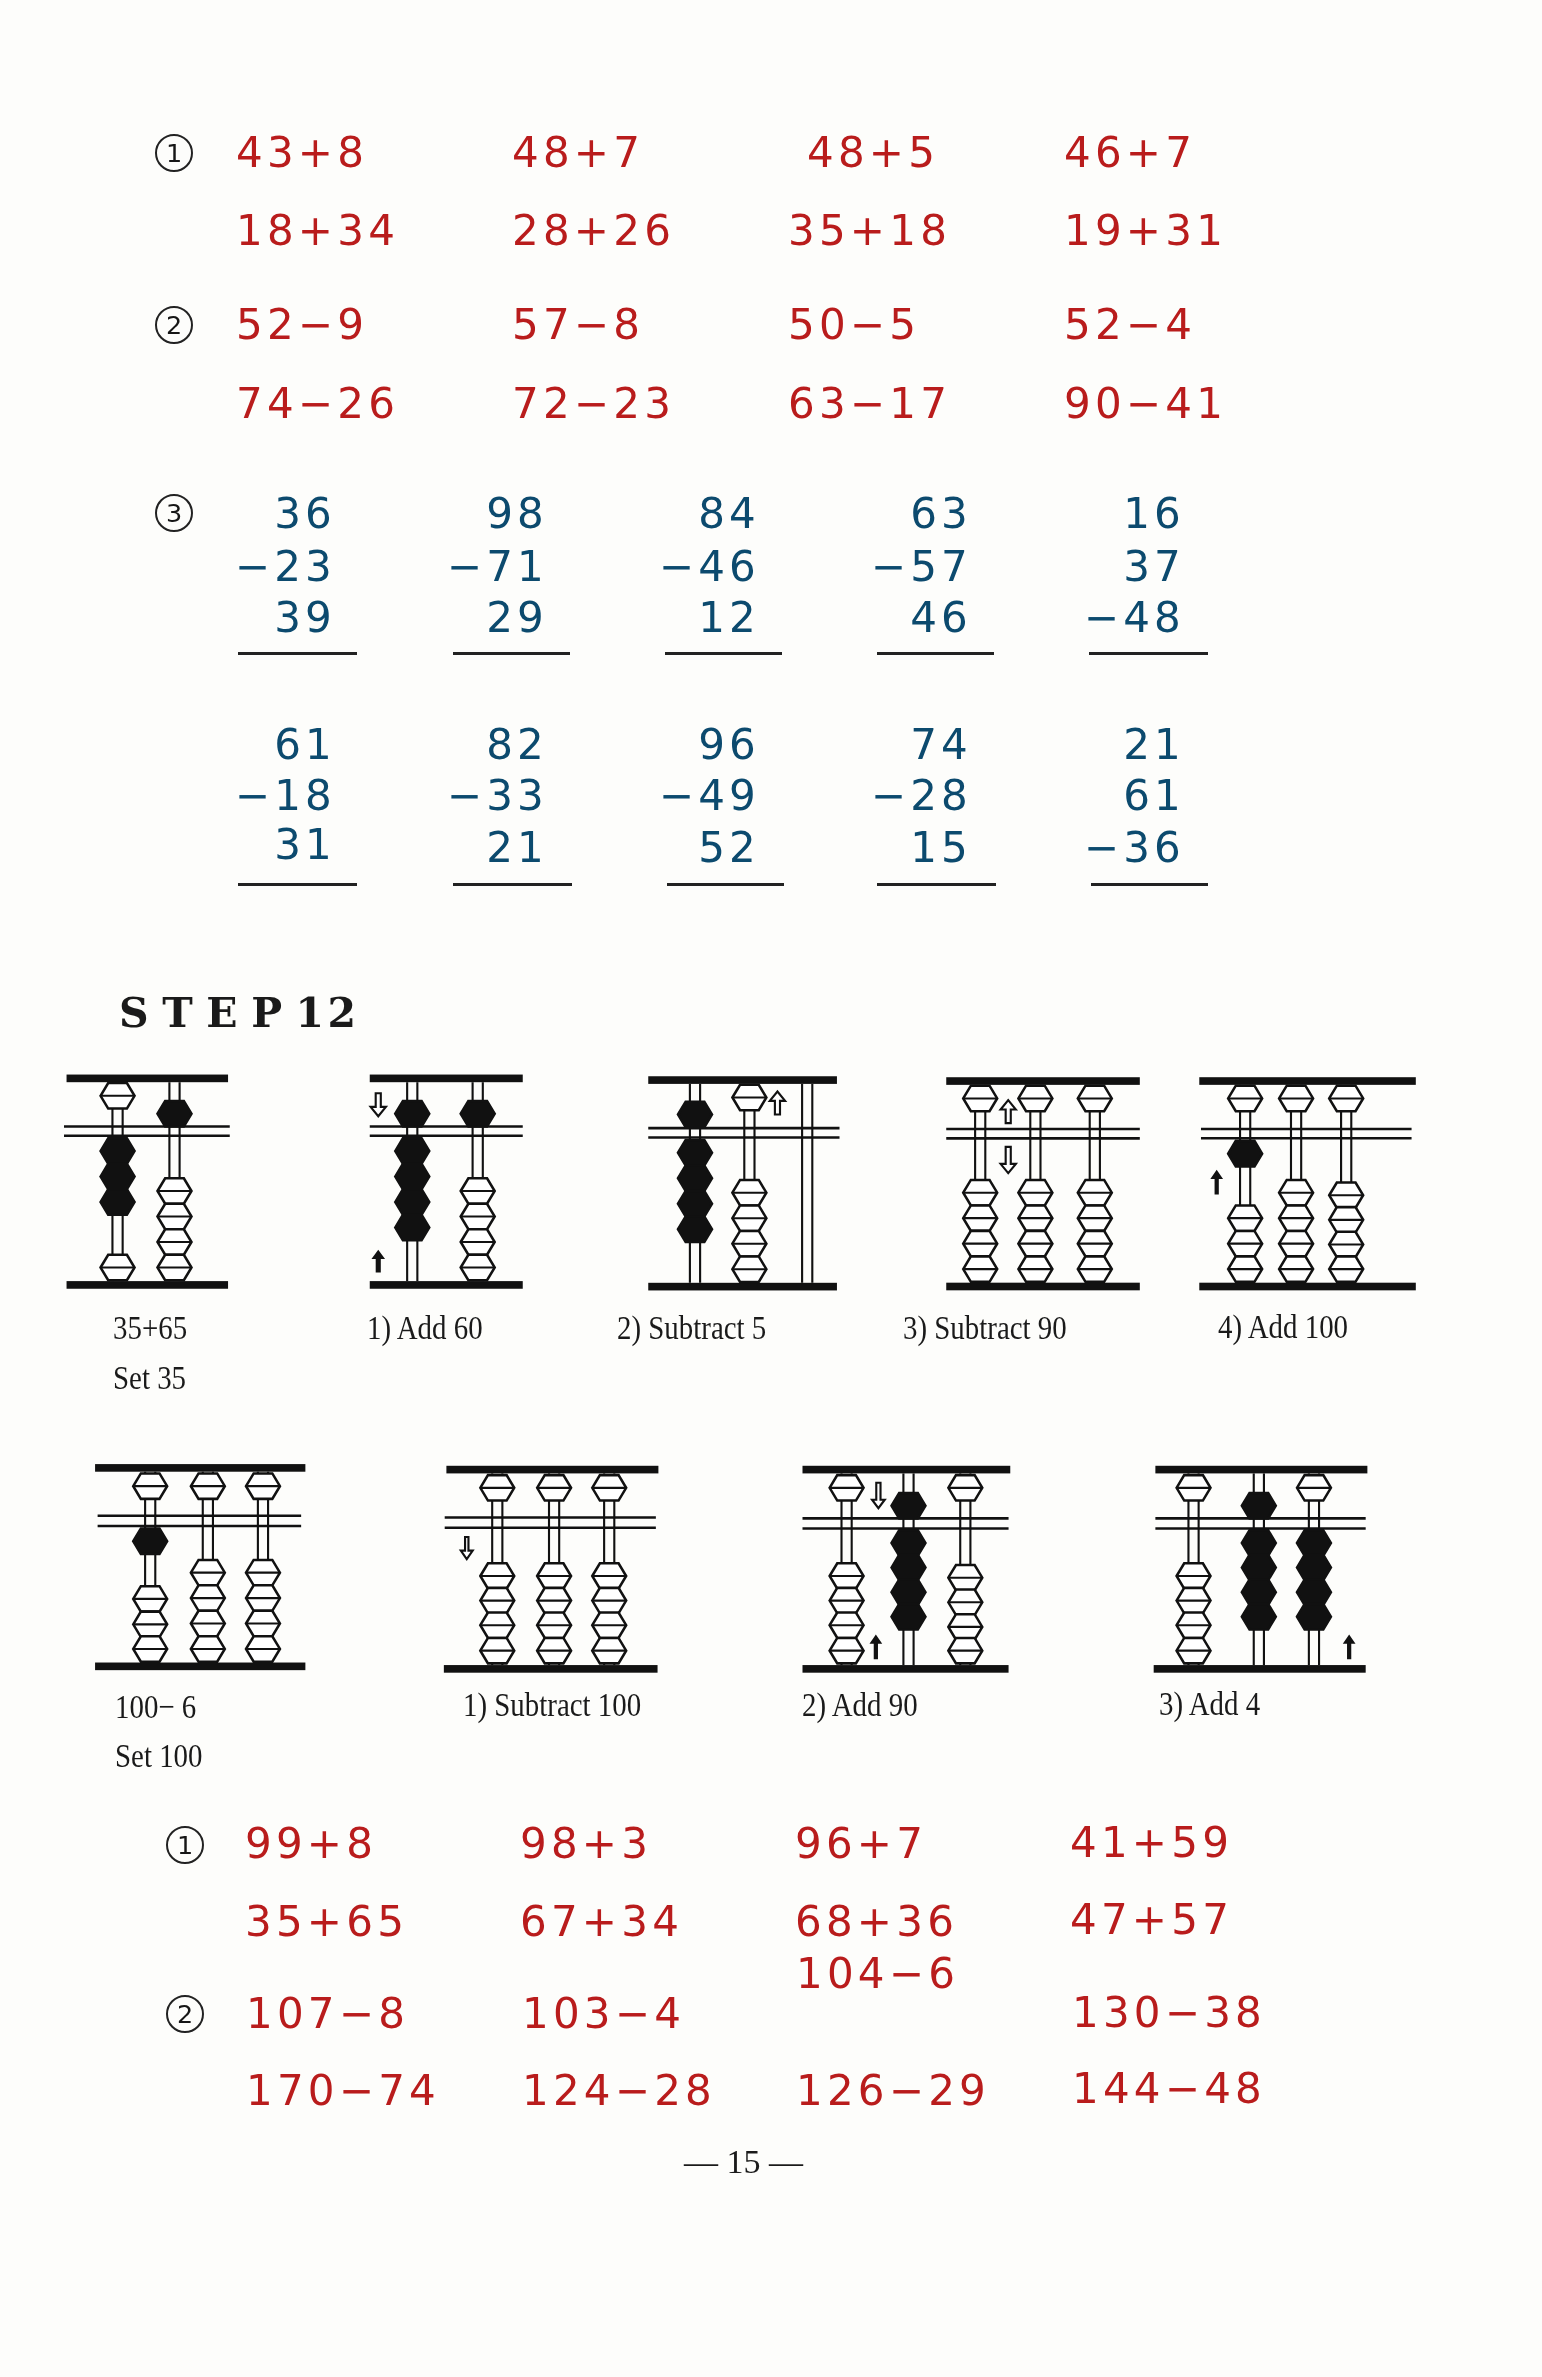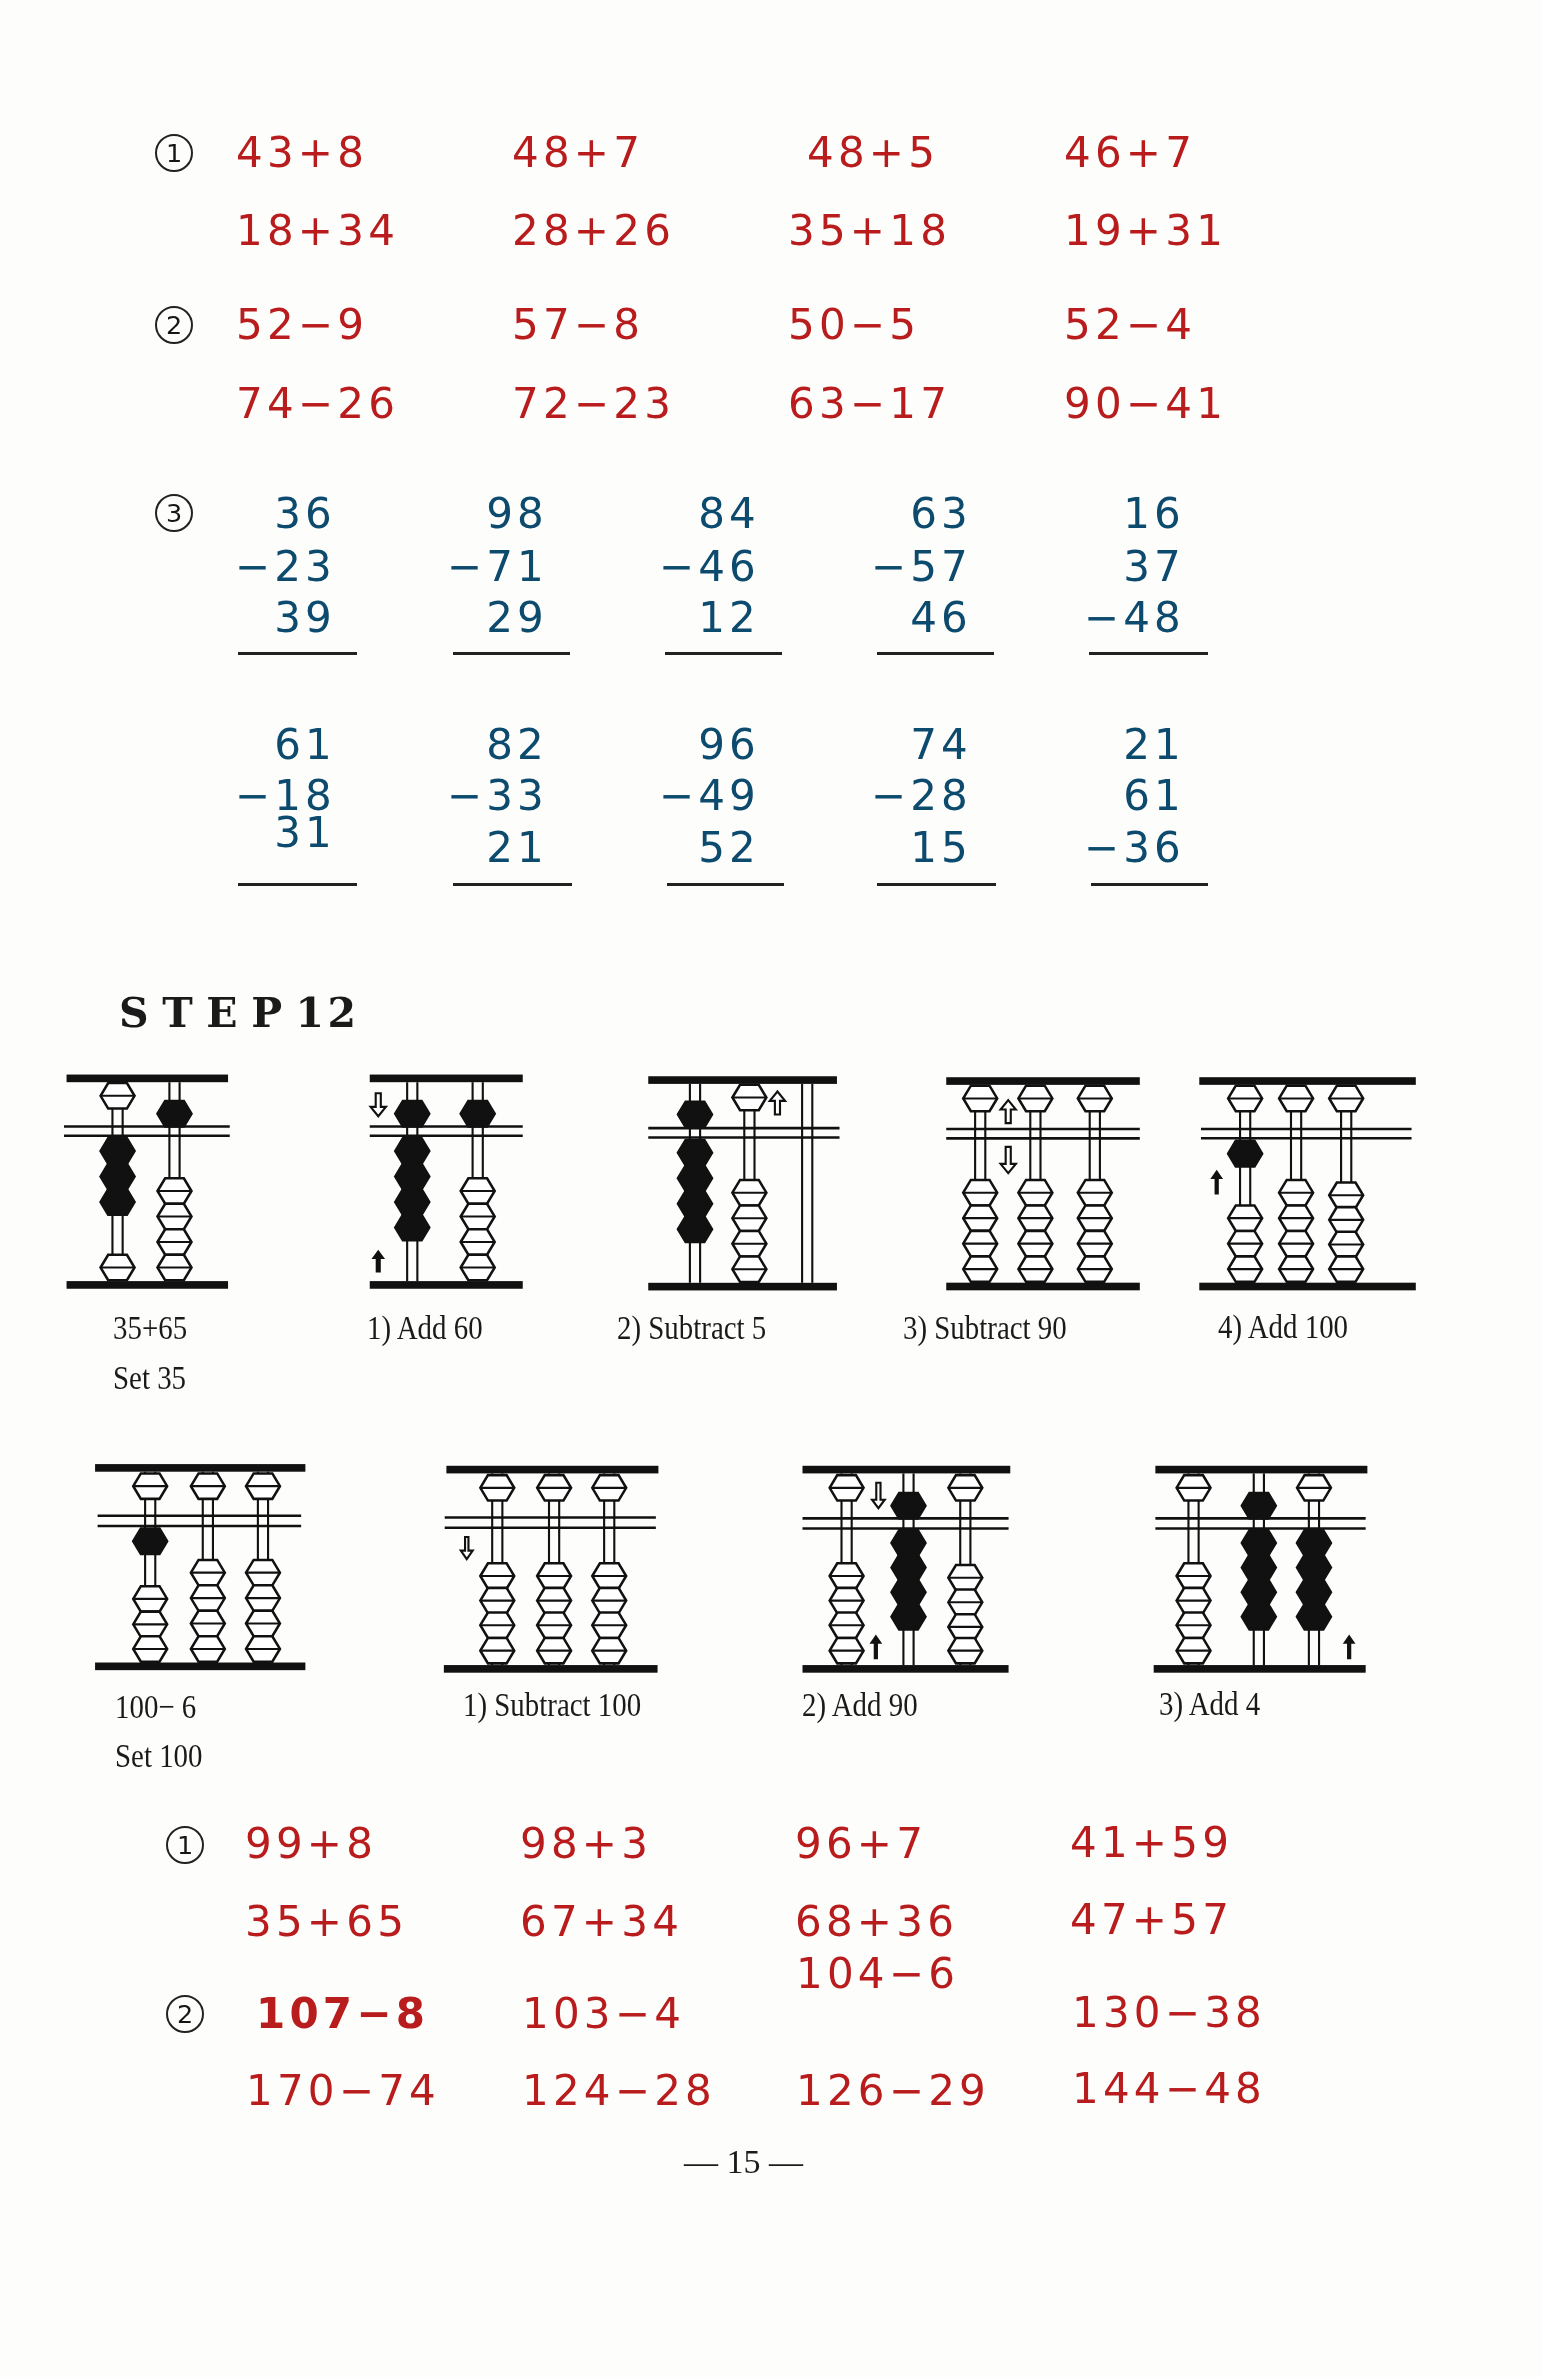--- a/index.html
+++ b/index.html
@@ -93,21 +93,21 @@
 </div>
 <div class="vline" style="left:238px;top:652px;width:119px;"></div>
 <div class="vline" style="left:453px;top:652px;width:117px;"></div>
 <div class="vline" style="left:665px;top:652px;width:117px;"></div>
 <div class="vline" style="left:877px;top:652px;width:117px;"></div>
 <div class="vline" style="left:1089px;top:652px;width:119px;"></div>
 
 <div class="vcol" style="left:200px;top:721px;height:170px;">
   <div class="vnum" style="top:0;">61</div>
   <div class="vnum" style="top:51px;">−18</div>
-  <div class="vnum" style="top:88px;">31</div>
+  <div class="vnum" style="top:100px;">31</div>
 </div>
 <div class="vcol" style="left:412px;top:721px;height:170px;">
   <div class="vnum" style="top:0;">82</div>
   <div class="vnum" style="top:51px;">−33</div>
   <div class="vnum" style="top:103px;">21</div>
 </div>
 <div class="vcol" style="left:624px;top:721px;height:170px;">
   <div class="vnum" style="top:0;">96</div>
   <div class="vnum" style="top:51px;">−49</div>
   <div class="vnum" style="top:103px;">52</div>
@@ -474,21 +474,21 @@
 <div class="prob" style="left:245px;top:1820px;">99+8</div>
 <div class="prob" style="left:520px;top:1820px;">98+3</div>
 <div class="prob" style="left:795px;top:1820px;">96+7</div>
 <div class="prob" style="left:1070px;top:1819px;">41+59</div>
 <div class="prob" style="left:245px;top:1898px;">35+65</div>
 <div class="prob" style="left:520px;top:1898px;">67+34</div>
 <div class="prob" style="left:795px;top:1898px;">68+36</div>
 <div class="prob" style="left:1070px;top:1896px;">47+57</div>
 
 <div class="circ" style="left:166px;top:1995px;">2</div>
-<div class="prob" style="left:256px;top:1990px;font-weight:bold;">107−8</div>
+<div class="prob" style="left:246px;top:1990px;">107−8</div>
 <div class="prob" style="left:522px;top:1990px;">103−4</div>
 <div class="prob" style="left:796px;top:1950px;">104−6</div>
 <div class="prob" style="left:1072px;top:1989px;">130−38</div>
 <div class="prob" style="left:246px;top:2067px;">170−74</div>
 <div class="prob" style="left:522px;top:2067px;">124−28</div>
 <div class="prob" style="left:796px;top:2067px;">126−29</div>
 <div class="prob" style="left:1072px;top:2065px;">144−48</div>
 
 <div class="pagenum" style="left:684px;top:2143px;">— 15 —</div>
 

